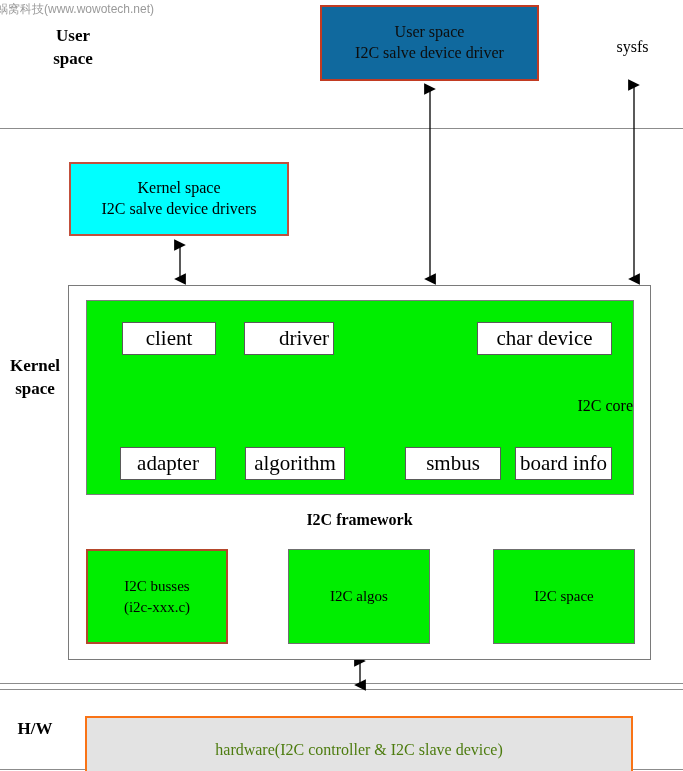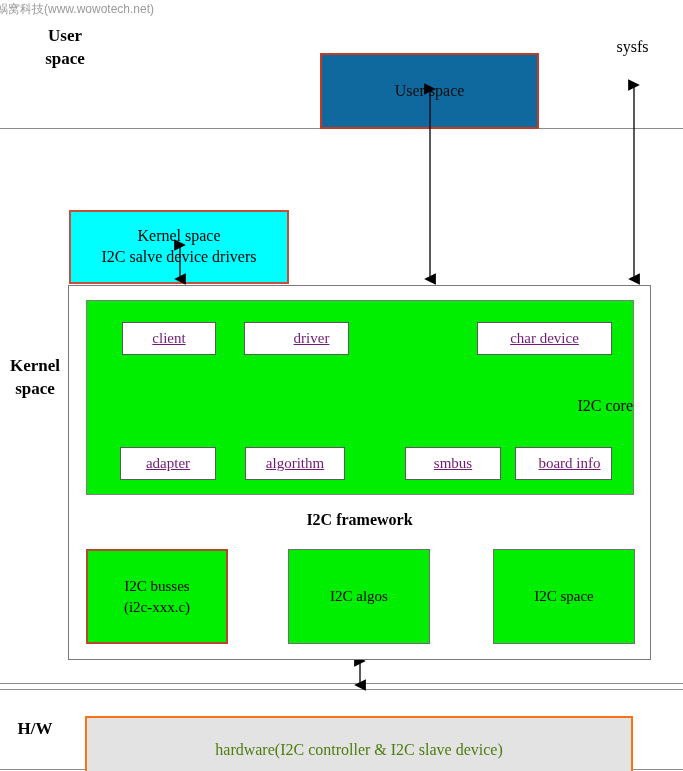--- a/index.html
+++ b/index.html
@@ -47,21 +47,20 @@
 
   .box {
     position: absolute;
     box-sizing: border-box;
     display: flex;
     align-items: center;
     justify-content: center;
     text-align: center;
     color: #000000;
     line-height: 1.3;
-    margin-top: 48px;
   }
 
   .box-userspace {
     background: #10699e;
     border: 2px solid #c23b22;
     font-size: 16px;
     color: #0d0d0d;
   }
 
   .box-kernelslave {
@@ -94,23 +93,22 @@
   }
 
   .wbox {
     position: absolute;
     box-sizing: border-box;
     background: #ffffff;
     border: 1px solid #5a5a5a;
     display: flex;
     align-items: center;
     justify-content: center;
-    font-size: 15px;
-    color: #701a75;
-    text-decoration: underline;
+    font-size: 21px;
+    color: #000000;
   }
 
   .framework-title {
     position: absolute;
     width: 100%;
     left: 0;
     text-align: center;
     font-weight: bold;
     font-size: 16px;
     color: #000000;
@@ -162,37 +160,38 @@
 
 <div id="canvas">
 
   <div class="watermark">蜗窝科技(www.wowotech.net)</div>
 
   <div class="hdivider" style="top:128px;"></div>
   <div class="hdivider" style="top:683px;"></div>
   <div class="hdivider" style="top:689px;"></div>
   <div class="hdivider" style="top:769px;"></div>
 
-  <div class="layer-label" style="left:8px; top:25px; width:70px;padding-left:22px;">
+  <div class="layer-label" style="left:16px; top:25px; width:70px;padding-left:22px;">
     <div>User</div>
     <div>space</div>
   </div>
 
   <div class="layer-label" style="left:0px; top:355px; width:70px;">
     <div>Kernel</div>
     <div>space</div>
   </div>
 
   <div class="layer-label" style="left:0px; top:718px; width:70px;">
     <div>H/W</div>
   </div>
 
   <div class="box box-userspace" style="left:320px; top:5px; width:219px; height:76px;">
     <div>
       <div>User space</div>
+      <div>I2C salve device driver</div>
     </div>
   </div>
 
   <div class="sysfs-label" style="left:595px; top:38px; width:75px;">sysfs</div>
 
   <div class="box box-kernelslave" style="left:69px; top:162px; width:220px; height:74px;">
     <div>
       <div>Kernel space</div>
       <div>I2C salve device drivers</div>
     </div>
@@ -246,39 +245,39 @@
     <line x1="12" y1="8" x2="12" y2="32" stroke="#000000" stroke-width="1.3" marker-start="url(#ahU4)" marker-end="url(#ahD4)"></line>
   </svg>
 
   <div class="framework-outer" style="left:68px; top:285px; width:583px; height:375px;">
 
     <div class="core-green" style="left:17px; top:14px; width:548px; height:195px;">
 
       <div class="wbox" style="left:35px; top:21px; width:94px; height:33px;">
         <span>client</span>
       </div>
-      <div class="wbox" style="left:157px; top:21px; width:105px; height:33px;padding-left:30px;">
+      <div class="wbox" style="left:157px; top:21px; width:90px; height:33px;padding-left:30px;">
         <span>driver</span>
       </div>
       <div class="wbox" style="left:390px; top:21px; width:135px; height:33px;">
         <span>char device</span>
       </div>
 
       <div class="core-label" style="top:96px;">I2C core</div>
 
       <div class="wbox" style="left:33px; top:146px; width:96px; height:33px;">
         <span>adapter</span>
       </div>
       <div class="wbox" style="left:158px; top:146px; width:100px; height:33px;">
         <span>algorithm</span>
       </div>
       <div class="wbox" style="left:318px; top:146px; width:96px; height:33px;">
         <span>smbus</span>
       </div>
-      <div class="wbox" style="left:428px; top:146px; width:97px; height:33px;padding-left:12px;">
+      <div class="wbox" style="left:428px; top:146px; width:97px; height:33px;">
         <span>board info</span>
       </div>
     </div>
 
     <div class="framework-title" style="top:225px;">I2C framework</div>
 
     <div class="gbox accent" style="left:17px; top:263px; width:142px; height:95px;">
       <div>
         <div>I2C busses</div>
         <div>(i2c-xxx.c)</div>

